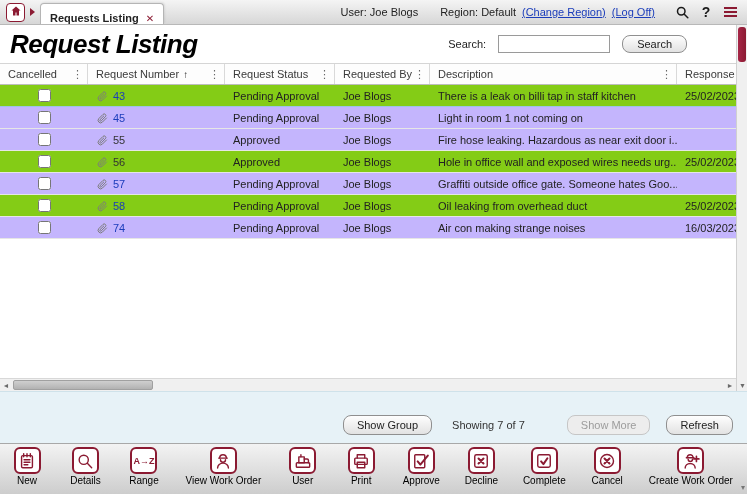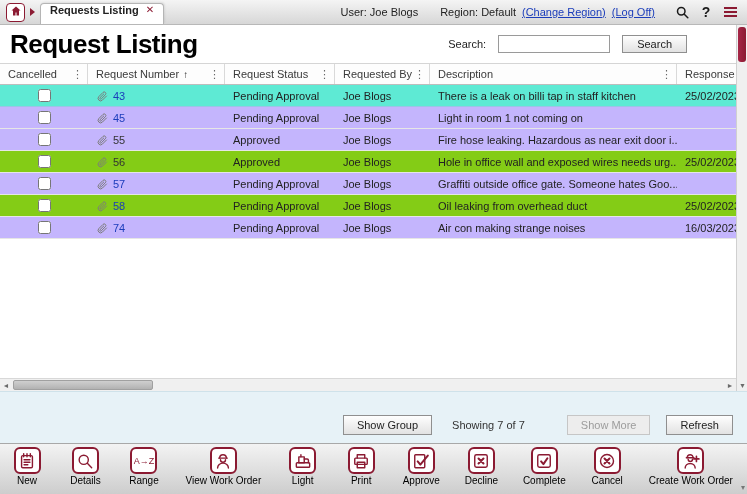--- a/index.html
+++ b/index.html
@@ -4,47 +4,47 @@
 <style>
   * { box-sizing: border-box; margin: 0; padding: 0; }
   html,body { width:747px; height:494px; }
   body { font-family:"Liberation Sans","DejaVu Sans",sans-serif; background:#fff; overflow:hidden; }
   .app { position:relative; width:747px; height:494px; display:flex; flex-direction:column; background:#fff; overflow:hidden; }
 
   
   .top-bar { height:25px; flex:0 0 25px; background:linear-gradient(#f4f4f4,#d7d7d7); border-bottom:1px solid #b8b8b8; display:flex; align-items:center; padding:0 8px 0 6px; gap:5px; font-size:11px; color:#222; }
   .home-btn { width:19px; height:19px; background:#fff; border:1px solid #8b1a32; border-radius:4px; display:flex; align-items:center; justify-content:center; cursor:pointer; }
   .chevron { width:0; height:0; border-top:4px solid transparent; border-bottom:4px solid transparent; border-left:5px solid #8b1a32; }
-  .tab { height:21px; margin-top:3px; background:#fff; border:1px solid #b5b5b5; border-bottom:none; border-radius:4px 4px 0 0; display:flex; align-items:flex-start; gap:7px; padding:0 9px; font-weight:700; color:#222; cursor:pointer; box-shadow:1px -1px 2px rgba(0,0,0,.08); }
+  .tab { height:21px; margin-top:3px; background:#fff; border:1px solid #b5b5b5; border-bottom:none; border-radius:4px 4px 0 0; display:flex; align-items:flex-end; gap:7px; padding:0 9px; font-weight:700; color:#222; cursor:pointer; box-shadow:1px -1px 2px rgba(0,0,0,.08); }
   .tab .close { color:#8b1a32; font-weight:700; font-size:10px; cursor:pointer; }
   .top-right { margin-left:auto; display:flex; align-items:center; gap:6px; }
   .top-right .lbl { white-space:nowrap; }
   .top-right a { color:#1b3dbb; text-decoration:underline; cursor:pointer; white-space:nowrap; }
   .top-ico { display:flex; align-items:center; justify-content:center; width:18px; height:18px; cursor:pointer; }
   .help-glyph { font-weight:700; font-size:14px; color:#1a1a1a; }
   .burger { display:flex; flex-direction:column; gap:2px; }
   .burger i { display:block; width:13px; height:2px; background:#8b1a32; }
 
   
   .title-bar { height:38px; flex:0 0 38px; background:#fff; display:flex; align-items:center; padding:0 16px 0 10px; }
-  .page-title { font-size:26px; font-weight:700; color:#000; letter-spacing:-.5px; }
+  .page-title { font-size:26px; font-weight:700; color:#000; letter-spacing:-.5px;font-style:italic; }
   .search-area { margin-left:auto; margin-right:44px; display:flex; align-items:center; gap:12px; font-size:11px; color:#222; }
   .search-input { width:112px; height:18px; border:1px solid #9a9a9a; background:#fff; font-size:11px; padding:0 4px; font-family:inherit; }
-  .btn { font-family:inherit; font-size:11px; color:#222; background:linear-gradient(#fefefe,#e2e2e2); border:1px solid #8f8f8f; border-radius:0; padding:2px 14px; cursor:pointer; }
+  .btn { font-family:inherit; font-size:11px; color:#222; background:linear-gradient(#fefefe,#e2e2e2); border:1px solid #8f8f8f; border-radius:8px; padding:2px 14px; cursor:pointer; }
 
   
   .grid { flex:1 1 auto; display:flex; flex-direction:column; border-top:1px solid #d5d5d5; overflow:hidden; }
   .g-head { flex:0 0 21px; display:grid; grid-template-columns:88px 137px 110px 95px 247px 1fr; background:#fdfdfd; border-bottom:1px solid #bdbdbd; font-size:11px; color:#3a3a3a; }
   .g-head .hc { display:flex; align-items:center; padding-left:8px; border-right:1px solid #d9d9d9; overflow:hidden; white-space:nowrap; cursor:pointer; }
   .g-head .hc:last-child { border-right:none; }
   .sort { margin-left:4px; color:#222; font-size:10px; }
   .dots { margin-left:auto; padding-right:4px; color:#666; font-size:11px; cursor:pointer; }
   .row { flex:0 0 22px; display:grid; grid-template-columns:88px 137px 110px 95px 247px 1fr; align-items:center; font-size:11px; color:#222; border-bottom:1px solid #e6e6e6; background:#c4b5fd; cursor:pointer; }
   .row.alt { background:#84cc16; }
-  .row.selected { background:#5eead4; border-bottom:1px solid #9cc3e6; }
+  .row.selected { background:#84cc16; border-bottom:1px solid #9cc3e6; }
   .cell { padding-left:8px; overflow:hidden; white-space:nowrap; }
   .c-cancel { display:flex; justify-content:center; padding-left:0; }
   .c-cancel input { width:13px; height:13px; cursor:pointer; }
   .c-num { display:flex; align-items:center; gap:5px; }
   .num { color:#1b3dbb; cursor:pointer; }
   .num.plain { color:#333; }
   .clip svg { display:block; }
   .filler { flex:1 1 auto; background:#fff; }
 
   
@@ -63,21 +63,21 @@
   .footer { flex:0 0 52px; background:#e7f2f7; border-top:1px solid #cfe2ea; display:flex; align-items:flex-end; justify-content:flex-end; padding:0 14px 8px 0; gap:16px; font-size:11px; color:#333; }
   .footer .showing { margin:0 26px 4px 4px; }
   .footer .btn { padding:3px 13px; }
   .btn.disabled { background:#ededed; color:#9c9c9c; border-color:#c6c6c6; cursor:default; }
 
   
   .toolbar { flex:0 0 51px; background:linear-gradient(#f3f3f3,#cdcdcd); border-top:1px solid #a8a8a8; display:flex; align-items:flex-start; justify-content:space-between; padding:3px 14px 0 10px; position:relative; }
   .tbtn { display:flex; flex-direction:column; align-items:center; gap:1px; cursor:pointer; min-width:34px; }
   .icon-box { width:27px; height:27px; background:#fff; border:2px solid #8b1a32; border-radius:6px; display:flex; align-items:center; justify-content:center; }
   .icon-box svg { width:20px; height:20px; stroke:#8b1a32; fill:none; stroke-width:1.7; stroke-linecap:round; stroke-linejoin:round; }
-  .icon-box .glyph { font-size:9px; font-weight:400; color:#8b1a32; }
+  .icon-box .glyph { font-size:9px; font-weight:700; color:#8b1a32; }
   .tbtn .tlabel { font-size:10px; color:#000; white-space:nowrap; }
   .overflow-caret { position:absolute; right:2px; bottom:2px; font-size:8px; color:#777; cursor:pointer; }
 </style>
 </head>
 <body>
 
 <div class="app">
 
   <div class="top-bar">
     <div class="home-btn">
@@ -334,21 +334,21 @@
     </div>
     <div class="tbtn">
       <span class="icon-box">
           <svg viewBox="0 0 24 24">
             <rect x="4" y="14" width="16" height="5.5" rx="1"></rect>
             <rect x="7" y="7" width="6.5" height="7"></rect>
             <path d="M13.5 9.5H17a1.5 1.5 0 0 1 1.5 1.5v3"></path>
             <path d="M9.5 4.5V7"></path>
           </svg>
         </span>
-      <span class="tlabel">Light</span>
+      <span class="tlabel">User</span>
     </div>
     <div class="tbtn">
       <span class="icon-box">
           <svg viewBox="0 0 24 24">
             <path d="M7.5 8.5v-4h9v4"></path>
             <rect x="4.5" y="8.5" width="15" height="7.5" rx="1"></rect>
             <rect x="7.5" y="13.5" width="9" height="6.5"></rect>
           </svg>
         </span>
       <span class="tlabel">Print</span>

